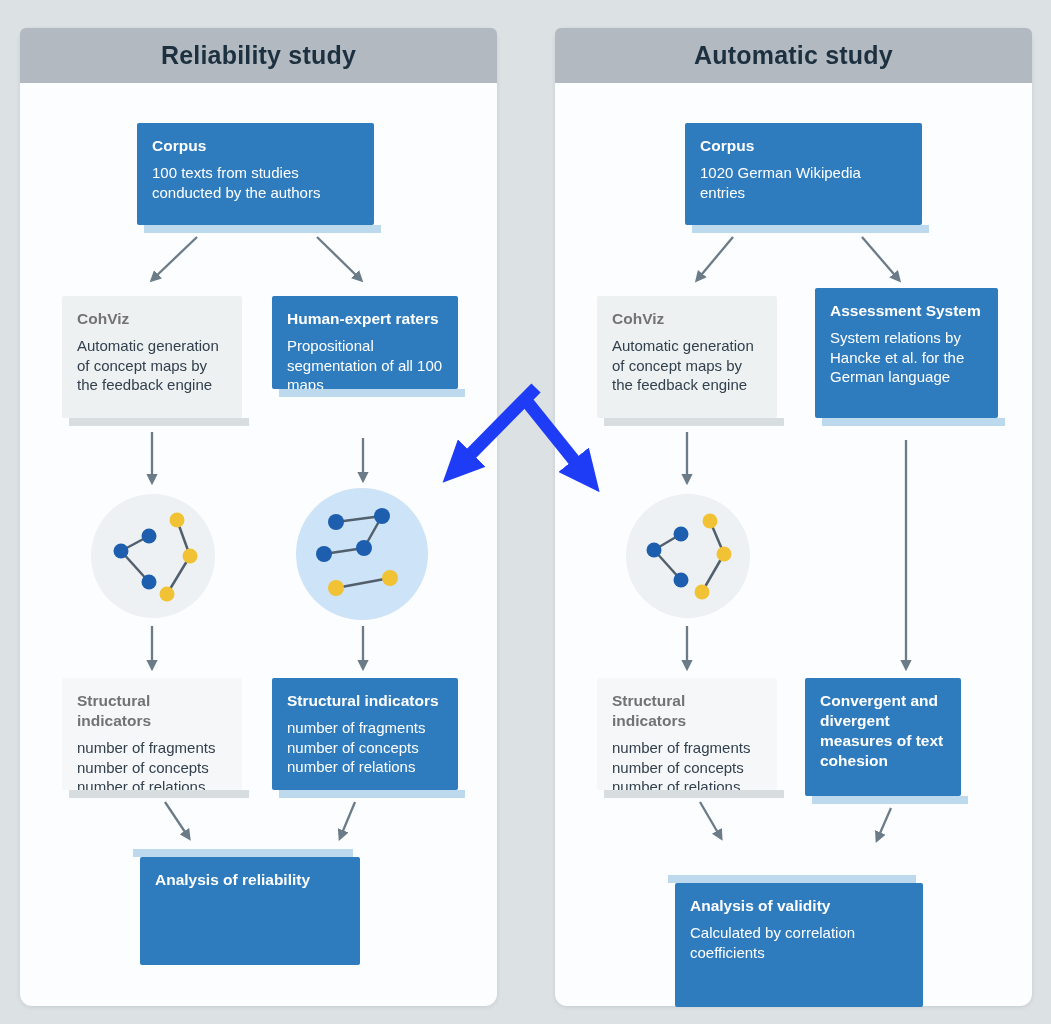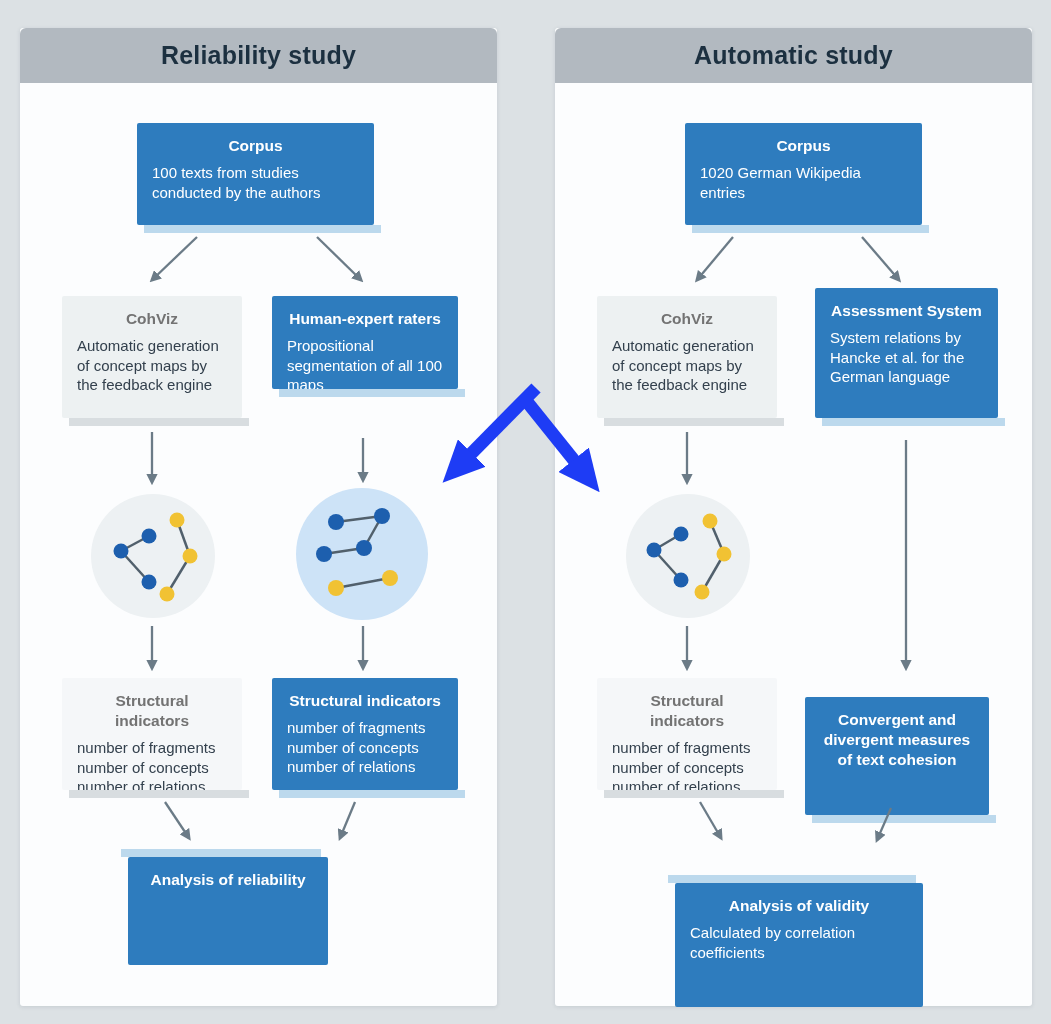--- a/index.html
+++ b/index.html
@@ -4,33 +4,33 @@
 <style>
   * { box-sizing: border-box; margin: 0; padding: 0; }
   html, body { font-family: "Liberation Sans", sans-serif; }
   body { background: #c9d0d5; }
   #stage {
     position: relative; width: 1051px; height: 1024px;
     background: #dce1e4; overflow: hidden;
   }
   .panel {
     position: absolute; top: 28px; width: 477px; height: 978px;
-    background: #fcfdfe; border-radius: 3px;
+    background: #fcfdfe; border-radius: 12px;
     box-shadow: 0 1px 4px rgba(40,60,80,0.12);
   }
   .panel-header {
     height: 55px; background: #b2b9c0; border-radius: 6px 6px 0 0;
     display: flex; align-items: center; justify-content: center;
     font-size: 25px; font-weight: bold; color: #1c3040; letter-spacing: .2px;
   }
   .box {
     position: absolute; padding: 13px 15px; font-size: 15px; line-height: 1.3;
     border-radius: 2px;
   }
-  .box .title { font-weight: bold; font-size: 15.5px; margin-bottom: 7px; text-align: center; }
+  .box .title { font-weight: bold; font-size: 15.5px; margin-bottom: 7px; }
   .box.blue { background: #2e7cbe; color: #ffffff; }
   .box.light { background: #edf1f2; color: #33404d; }
   .box.light2 { background: #f5f7f9; color: #33404d; }
   .box.light .title, .box.light2 .title { color: #737373; }
   .strip-b::after {
     content: ""; position: absolute; left: 7px; right: -7px; bottom: -8px; height: 8px;
   }
   .blue.strip-b::after { background: #bcd9ed; }
   .light.strip-b::after, .light2.strip-b::after { background: #d8dde0; }
   .strip-t::before {
@@ -120,21 +120,21 @@
 
     <div class="box blue strip-b" style="left:252px; top:650px; width:186px; height:112px">
       <div class="title">Structural indicators</div>
       <div class="lines">
         <span>number of fragments</span>
         <span>number of concepts</span>
         <span>number of relations</span>
       </div>
     </div>
 
-    <div class="box blue strip-t" style="left:108px; top:829px; width:200px; height:108px">
+    <div class="box blue strip-t" style="left:120px; top:829px; width:220px; height:108px">
       <div class="title">Analysis of reliability</div>
     </div>
   </div>
 
   <div class="panel" style="left:555px">
     <div class="panel-header">Automatic study</div>
 
     <div class="box blue strip-b" style="left:130px; top:95px; width:237px; height:102px">
       <div class="title">Corpus</div>
       <div>1020 German Wikipedia entries</div>
@@ -171,21 +171,21 @@
 
     <div class="box light2 strip-b" style="left:42px; top:650px; width:180px; height:112px">
       <div class="title">Structural indicators</div>
       <div class="lines">
         <span>number of fragments</span>
         <span>number of concepts</span>
         <span>number of relations</span>
       </div>
     </div>
 
-    <div class="box blue strip-b" style="left:250px; top:669px; width:184px; height:118px">
+    <div class="box blue strip-b" style="left:250px; top:650px; width:156px; height:118px">
       <div class="title">Convergent and divergent measures of text cohesion</div>
     </div>
 
     <div class="box blue strip-t" style="left:120px; top:855px; width:248px; height:124px">
       <div class="title">Analysis of validity</div>
       <div>Calculated by correlation coefficients</div>
     </div>
   </div>
 
   <svg class="overlay" width="1051" height="1024" viewBox="0 0 1051 1024">

